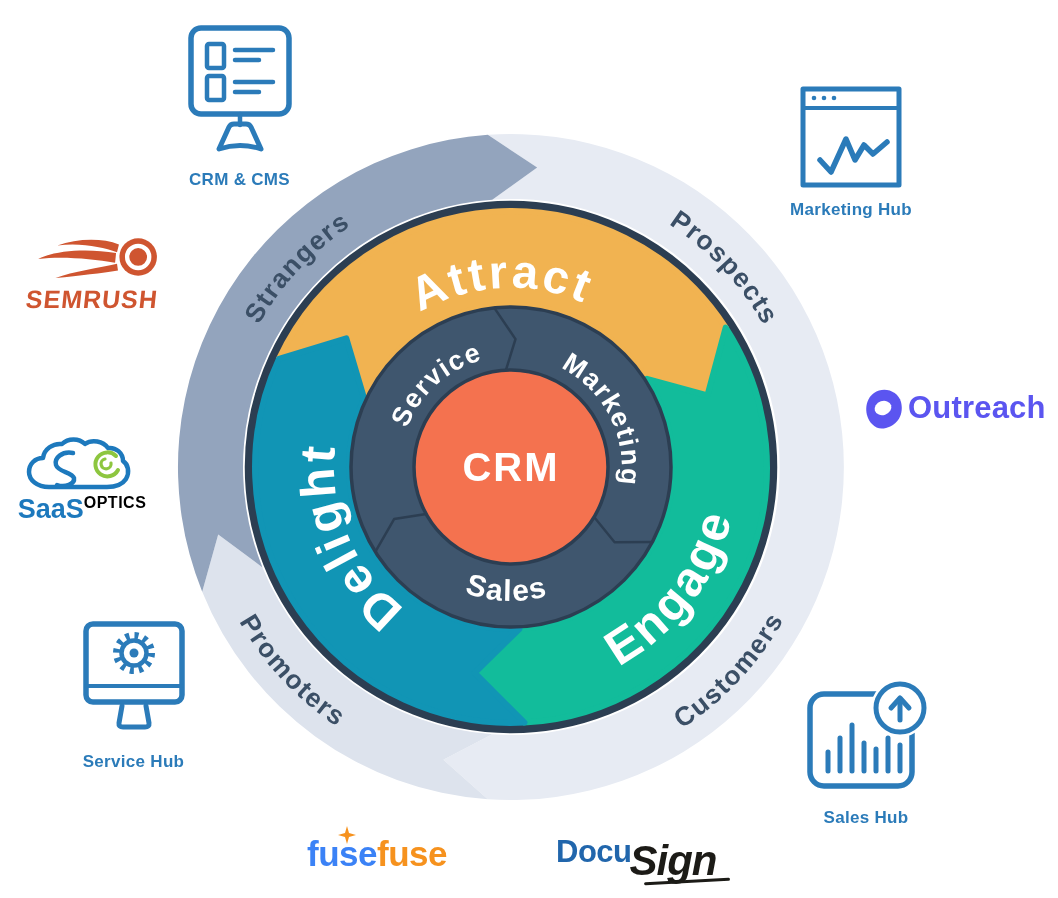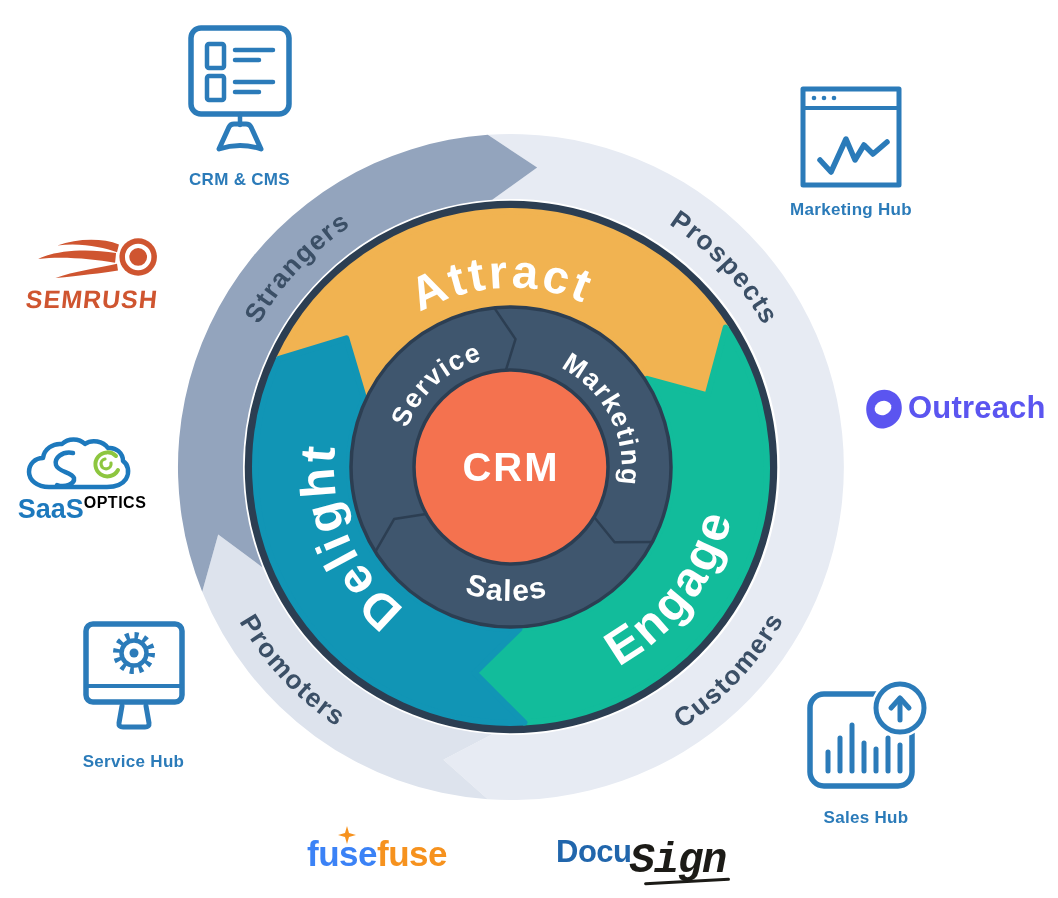--- a/index.html
+++ b/index.html
@@ -30,21 +30,21 @@
   .saas-blue{color:#1d79bd;font-size:27px;font-weight:700;}
   .saas-green{color:#000000;font-size:16px;font-weight:700;letter-spacing:.5px;}
   .outreach-row{display:flex;align-items:center;gap:4px;}
   .outreach-text{color:#5b55f0;font-size:31px;font-weight:700;letter-spacing:.2px;}
   .fusebill-row{font-size:35px;font-weight:700;letter-spacing:-.5px;white-space:nowrap;}
   .fuse-gray{color:#3b82f6;}
   .bill-orange{color:#f6921e;}
   .docusign-row{display:flex;align-items:flex-start;white-space:nowrap;position:relative;}
   .docu-blue{color:#2166ac;font-size:31px;font-weight:700;letter-spacing:-.5px;}
   .sign-script{
-    color:#1c1b17;font-family:Liberation Mono, monospace;font-style:italic;font-weight:700;
+    color:#1c1b17;font-family:Liberation Sans, sans-serif;font-style:italic;font-weight:700;
     font-size:42px;letter-spacing:-1px;position:relative;top:3px;left:-2px;
   }
   .sign-underline{position:absolute;left:88px;top:46px;width:86px;height:2.5px;
     background:#1c1b17;transform:rotate(-3deg);border-radius:2px;}
 </style>
 </head>
 <body>
 
 <svg class="abs" style="left:176px;top:132px" width="670" height="670" viewBox="0 0 670 670" xmlns="http://www.w3.org/2000/svg" xmlns:xlink="http://www.w3.org/1999/xlink">
   <defs>

